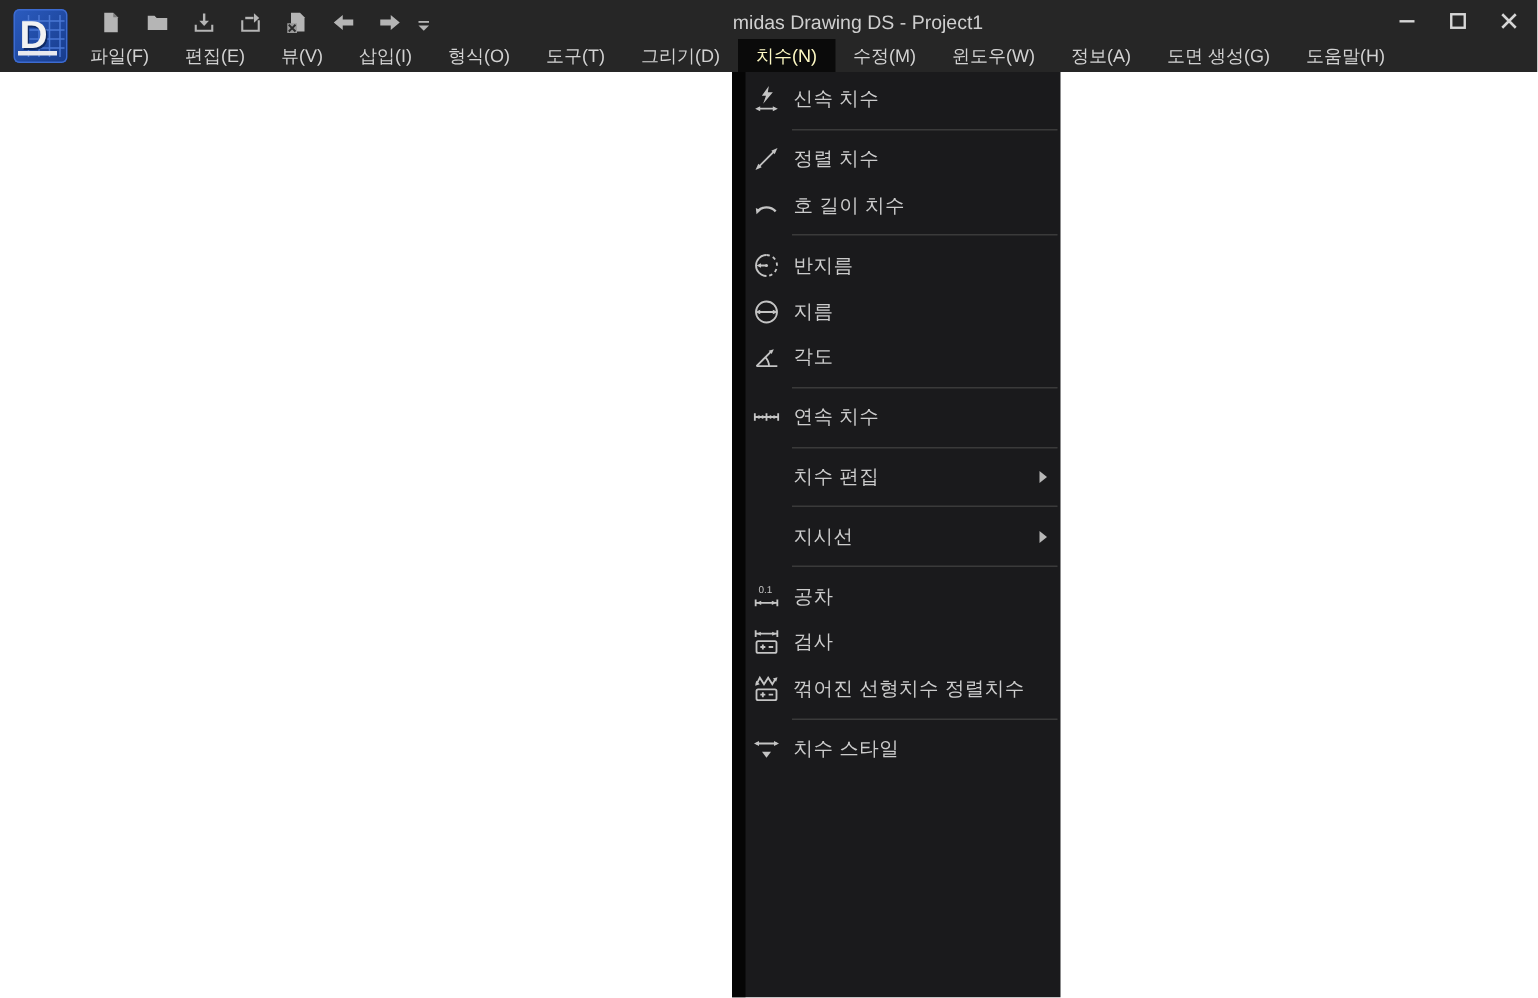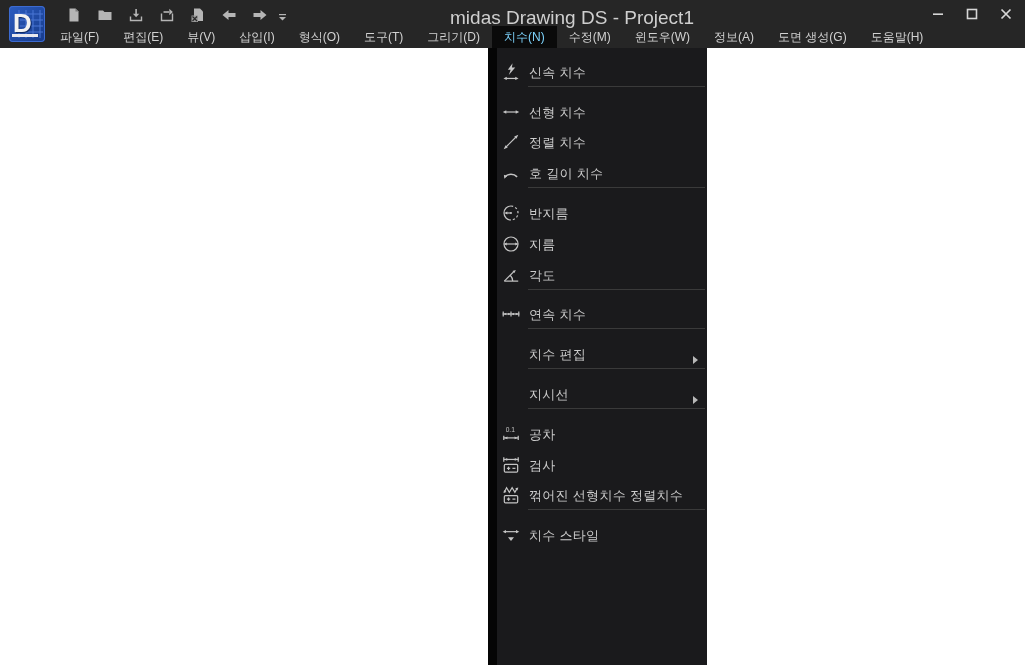--- a/index.html
+++ b/index.html
@@ -14,38 +14,38 @@
              box-shadow:inset 0 0 0 1px #3d6bd0; overflow:hidden; }
   .appicon svg { position:absolute; left:0; top:0; }
   .appicon .dletter { position:absolute; left:4px; top:2px; font-size:26px; font-weight:bold;
              color:#f2f2f2; text-shadow:1px 1px 0 #0e2a66; font-family:"Liberation Sans",sans-serif; }
 
   .qtoolbar { position:absolute; left:58px; top:3px; height:24px; display:flex; align-items:center; }
   .qbtn { width:31px; height:22px; display:flex; align-items:center; justify-content:center; cursor:default; }
   .overflow-btn { width:14px; height:18px; display:flex; align-items:flex-end; justify-content:center; padding-bottom:2px; }
 
   .titletext { position:absolute; top:7px; left:572px; transform:translateX(-50%);
-               color:#cfcfcf; font-size:19px; white-space:nowrap; }
+               color:#cfcfcf; font-size:13px; white-space:nowrap; }
 
   .wincontrols { position:absolute; right:2px; top:0; height:28px; display:flex; }
   .wbtn { width:34px; height:28px; display:flex; align-items:center; justify-content:center; }
 
   .menubar { position:absolute; left:48px; top:26px; height:22px; display:flex; align-items:stretch; }
   .mbitem { padding:0 12px; display:flex; align-items:center; color:#d2d2d2; font-size:12px;
             white-space:nowrap; cursor:default; }
-  .mbitem.active { background:#0a0a0a; color:#7dd3fc; }
+  .mbitem.active { background:#0a0a0a; color:#fef9c3; }
 
   
   .canvas { position:absolute; left:0; top:48px; width:1025px; height:617px; background:#ffffff; }
 
   
   .dropdown { position:absolute; left:488px; top:48px; width:219px; height:617px;
               background:#1a1a1c; border-left:9px solid #050505; overflow:hidden;
               padding-top:3px; }
-  .mi { display:flex; align-items:flex-end; height:30.8px; padding-left:3px; color:#cccccc;
+  .mi { display:flex; align-items:center; height:30.8px; padding-left:3px; color:#cccccc;
         font-size:13px; white-space:nowrap; cursor:default; }
   .mico { width:22px; min-width:22px; display:flex; align-items:center; justify-content:center;
           margin-right:7px; }
   .mlabel { letter-spacing:0.3px; }
   .subarrow { margin-left:auto; margin-right:9px; width:0; height:0;
               border-left:5px solid #b8b8b8; border-top:4.5px solid transparent;
               border-bottom:4.5px solid transparent; }
   .sep { border-top:1px solid #3a3a3a; margin:4px 2px 4px 31px; height:0; }
 
   .micon { stroke:#c4c4c4; fill:none; stroke-width:1.1; }
@@ -177,30 +177,20 @@
           <line x1="4" y1="14.8" x2="14" y2="14.8"></line>
           <path class="f" d="M2.2 14.8 L5.2 13.3 V16.3 Z"></path>
           <path class="f" d="M15.8 14.8 L12.8 13.3 V16.3 Z"></path>
         </svg>
       </span>
       <span class="mlabel">신속 치수</span>
     </div>
 
     <div class="sep"></div>
 
-    <div class="mi">
-      <span class="mico">
-        <svg class="micon" width="20" height="20" viewBox="0 0 18 18">
-          <line x1="3.5" y1="9" x2="14.5" y2="9"></line>
-          <path class="f" d="M1.6 9 L4.8 7.4 V10.6 Z"></path>
-          <path class="f" d="M16.4 9 L13.2 7.4 V10.6 Z"></path>
-        </svg>
-      </span>
-      <span class="mlabel">선형 치수</span>
-    </div>
 
     <div class="mi">
       <span class="mico">
         <svg class="micon" width="20" height="20" viewBox="0 0 18 18">
           <line x1="4.3" y1="13.7" x2="13.7" y2="4.3"></line>
           <path class="f" d="M2.4 15.6 L4.1 11.9 L6.1 13.9 Z"></path>
           <path class="f" d="M15.6 2.4 L11.9 4.1 L13.9 6.1 Z"></path>
         </svg>
       </span>
       <span class="mlabel">정렬 치수</span>

